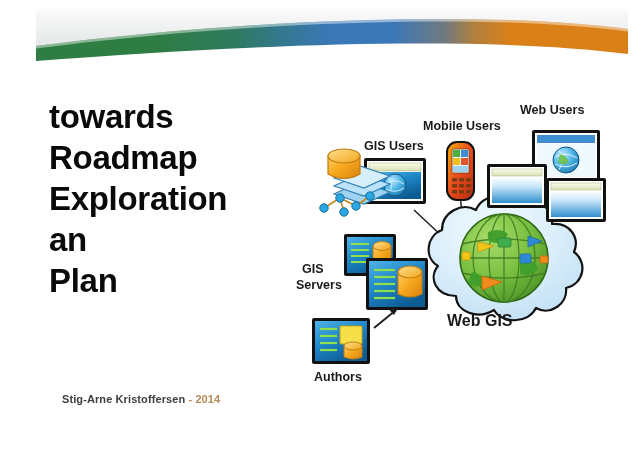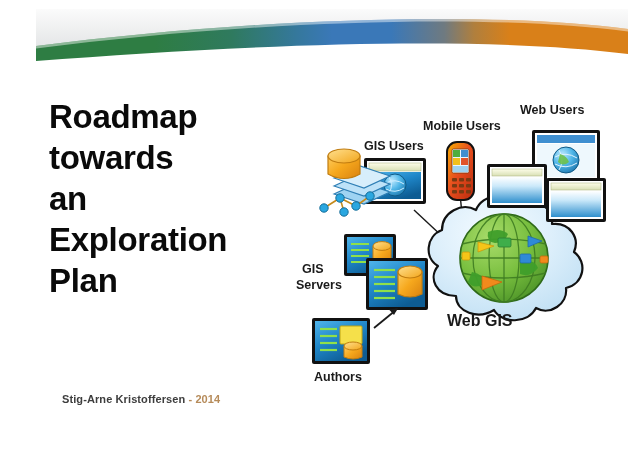--- a/index.html
+++ b/index.html
@@ -123,24 +123,24 @@
 
       <path d="M 36,47 C 230,22 470,10 628,30 L 628,38 C 470,18 230,30 36,55 Z" fill="url(#shadowGrad)" opacity="0.5"></path>
 
       <path d="M 36,46 C 232,21 470,9 628,29 L 628,54 C 470,34 232,46 36,61 Z" fill="url(#swooshGrad)"></path>
 
       <path d="M 36,46 C 232,21 470,9 628,29 L 628,31.5 C 470,11.5 232,23.5 36,48.5 Z" fill="#ffffff" opacity="0.45"></path>
     </svg>
   </div>
 
   <div id="title-block">
+    <div class="title-line">towards</div>
     <div class="title-line">Roadmap</div>
-    <div class="title-line">towards</div>
+    <div class="title-line">Exploration</div>
     <div class="title-line">an</div>
-    <div class="title-line">Exploration</div>
     <div class="title-line">Plan</div>
   </div>
 
   <div id="byline"><span class="author">Stig-Arne Kristoffersen</span><span class="year"> - </span><span class="year">2014</span></div>
 
   <div id="diagram">
     <svg width="332" height="310" viewBox="0 0 332 310" xmlns="http://www.w3.org/2000/svg">
       <defs>
         <radialGradient id="cloudG" cx="0.42" cy="0.30" r="0.85">
           <stop offset="0" stop-color="#f4fbff"></stop>

